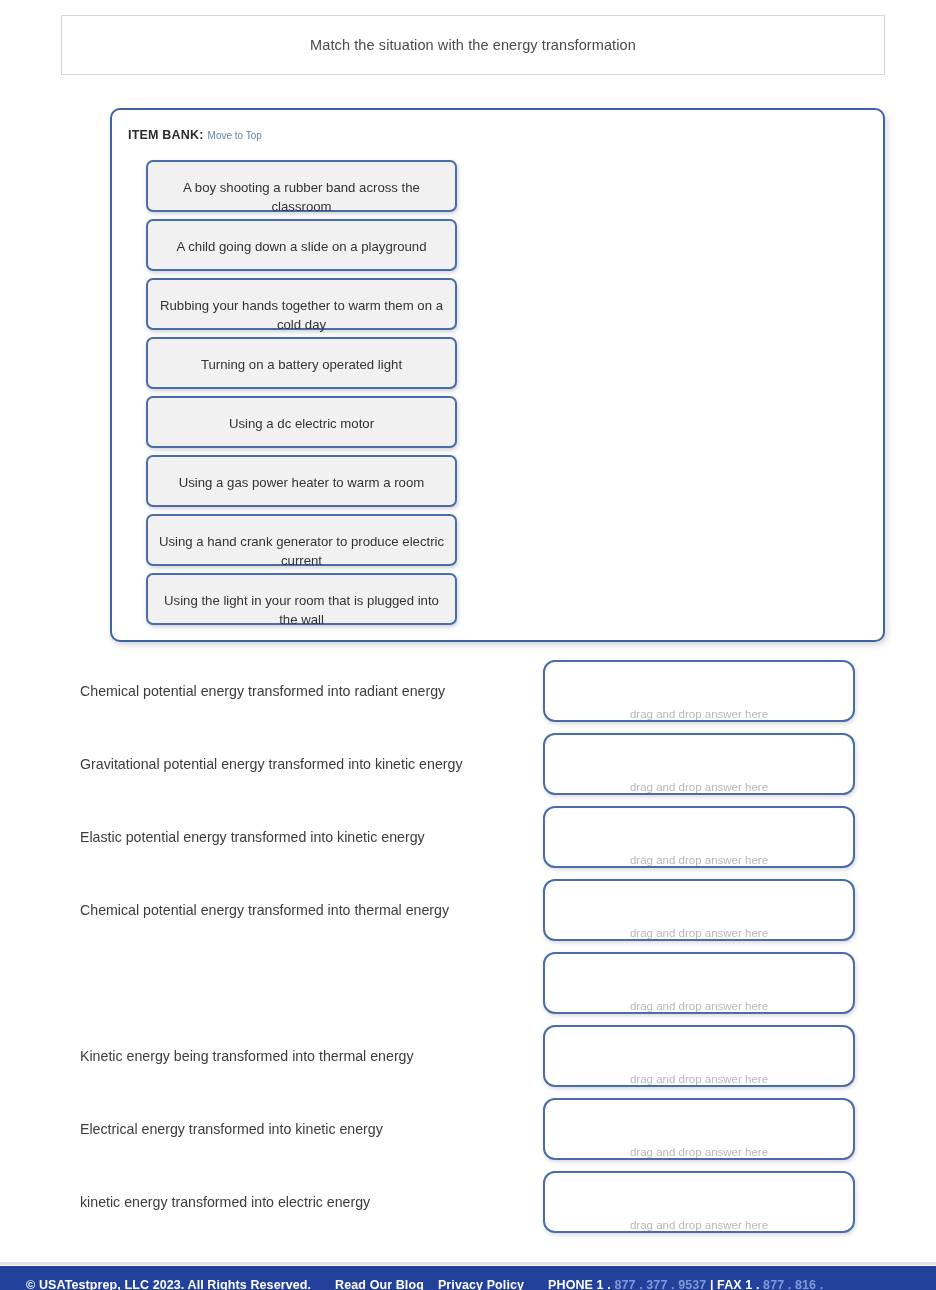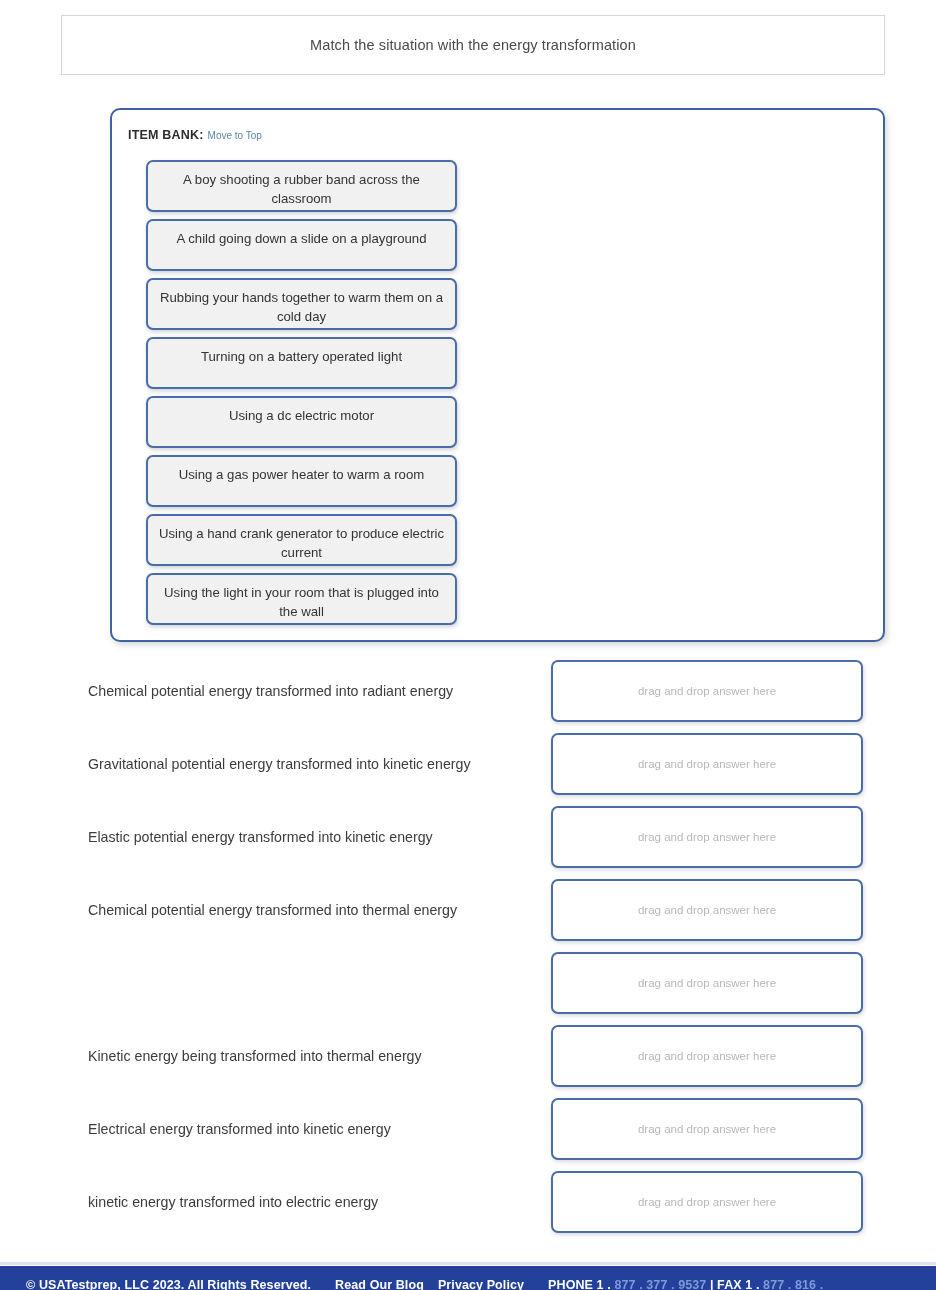--- a/index.html
+++ b/index.html
@@ -83,31 +83,31 @@
     height: 52px;
     margin: 0 3px 7px 3px;
     border: 2px solid #4a6ca8;
     border-radius: 7px;
     background: #f1f1f1;
     box-shadow: 1px 2px 4px rgba(60, 70, 90, 0.25);
     display: flex;
     align-items: flex-start;
     justify-content: center;
     text-align: center;
-    padding: 8px 10px 0 10px;
+    padding: 16px 10px 0 10px;
     font-size: 13.2px;
     line-height: 19px;
     color: #333333;
     cursor: move;
   }
 
   
   .match-rows {
     position: absolute;
-    left: 8px;
+    left: 0;
     top: 655px;
     width: 847px;
   }
   .match-row {
     position: relative;
     height: 73px;
   }
   .match-label {
     position: absolute;
     left: 80px;
@@ -121,25 +121,25 @@
     line-height: 19px;
   }
   .drop-zone {
     position: absolute;
     left: 543px;
     top: 5px;
     width: 312px;
     height: 62px;
     box-sizing: border-box;
     border: 2px solid #4a6ca8;
-    border-radius: 7px;
+    border-radius: 12px;
     background: #ffffff;
     box-shadow: 1px 2px 4px rgba(60, 70, 90, 0.20);
     display: flex;
-    align-items: center;
+    align-items: flex-end;
     justify-content: center;
     cursor: pointer;
   }
   .drop-placeholder {
     font-size: 11.5px;
     color: #b8b8b8;
   }
 
   
   .footer-sep {

